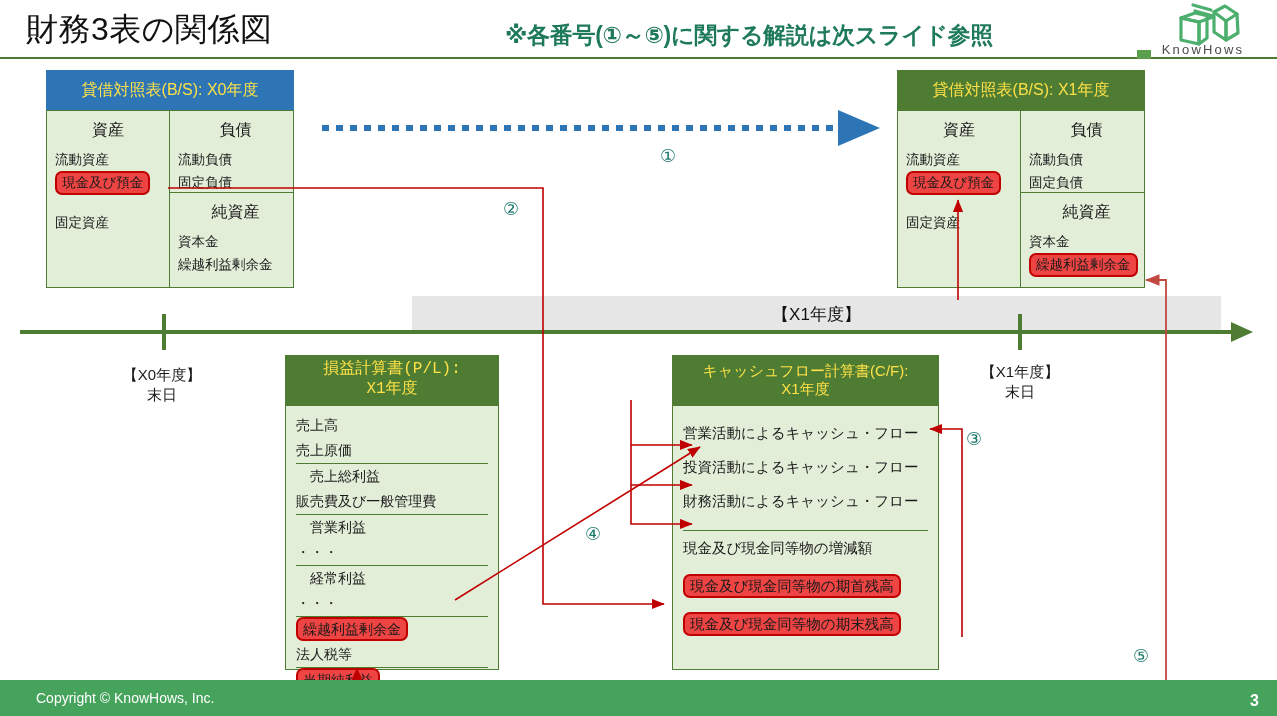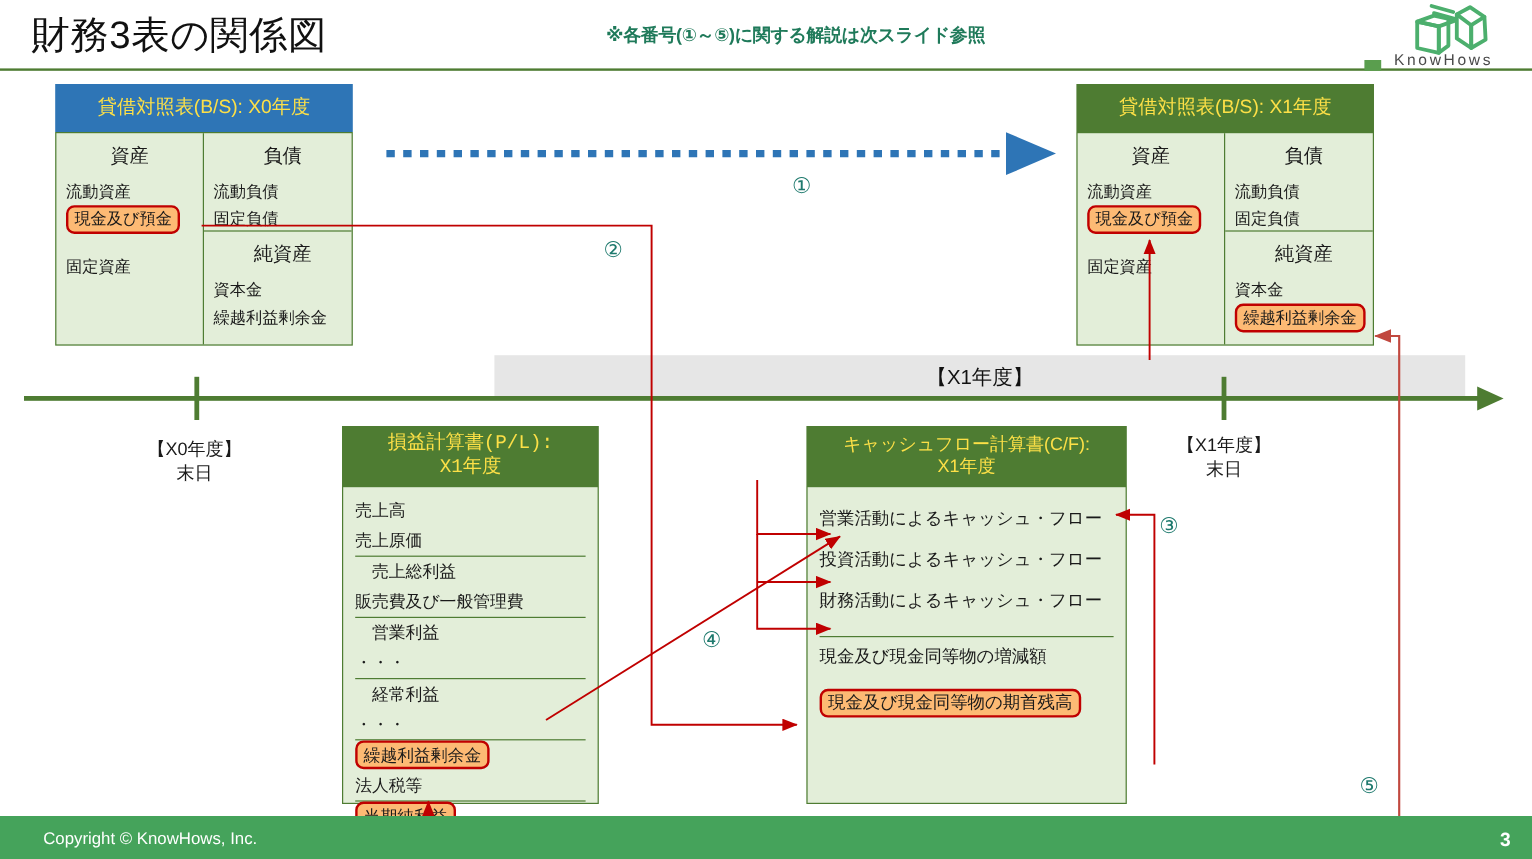--- a/index.html
+++ b/index.html
@@ -13,21 +13,21 @@
   .slide{position:absolute;inset:0;}
 
   
   .page-title{
     position:absolute;left:26px;top:8px;
     font-size:32px;font-weight:400;letter-spacing:.5px;color:#111;
     white-space:nowrap;
   }
   .subtitle{
     position:absolute;left:505px;top:20px;
-    font-size:15px;font-weight:700;color:#1f7a5a;
+    font-size:23px;font-weight:700;color:#1f7a5a;
     white-space:nowrap;letter-spacing:-.3px;
   }
   .header-rule{
     position:absolute;left:0;top:57px;width:1277px;height:2px;background:#4e7c32;
   }
   .logo-wrap{position:absolute;right:8px;top:2px;width:132px;height:56px;}
   .logo-mark{position:absolute;left:36px;top:0;}
   .logo-text{
     position:absolute;left:0;top:40px;width:132px;text-align:center;
     font-size:13px;color:#4a4a4a;letter-spacing:2.2px;white-space:nowrap;
@@ -53,21 +53,21 @@
   .bs-left{width:50%;border-right:1px solid #4e7c32;}
   .bs-right{width:50%;display:flex;flex-direction:column;}
   .bs-sec{position:relative;box-sizing:border-box;padding:5px 0 0 8px;}
   .bs-sec.liab{height:82px;border-bottom:1px solid #4e7c32;}
   .bs-sec.net{height:96px;}
   .bs-title{text-align:center;font-size:16px;margin:4px 0 7px 0;}
   .bs-item{font-size:13.5px;line-height:23px;white-space:nowrap;}
   .bs-left .bs-sec{height:100%;padding:5px 8px 0 8px;}
   .hl{
     display:inline-block;border:2px solid #c00000;border-radius:7px;
-    padding:0 5px;line-height:20px;background:#fdba74;
+    padding:0 5px;line-height:20px;background:#ef4444;
   }
   .spacer{height:16px;}
 
   
   .rows{padding:7px 10px 8px 10px;}
   .row{font-size:14px;line-height:25px;white-space:nowrap;position:relative;}
   .row.indent{padding-left:14px;}
   .row.sep{border-top:1px solid #4e7c32;}
   .row.gap{height:12px;line-height:12px;}
   .cf .row{font-size:14.5px;line-height:24px;}
@@ -235,20 +235,23 @@
     </div>
     <div class="stmt-body rows" style="height:265px;box-sizing:border-box;padding-top:10px;">
       <div class="row tall">営業活動によるキャッシュ・フロー</div>
       <div class="row tall">投資活動によるキャッシュ・フロー</div>
       <div class="row tall">財務活動によるキャッシュ・フロー</div>
       <div class="row gap"></div>
       <div class="row tall sep">現金及び現金同等物の増減額</div>
       <div class="row tall" style="margin-top:4px;">
         <span class="hl">現金及び現金同等物の期首残高</span>
       </div>
+      <div class="row tall" style="margin-top:4px;">
+        <span class="hl">現金及び現金同等物の期末残高</span>
+      </div>
     </div>
   </div>
 
   <svg class="overlay" width="1277" height="716" aria-hidden="true">
     <defs>
       <marker id="redhead" markerWidth="9" markerHeight="9" refX="7.5" refY="3.2" orient="auto">
         <path d="M0,0 L8,3.2 L0,6.4 z" fill="#c00000"></path>
       </marker>
       <marker id="pinkhead" markerWidth="9" markerHeight="9" refX="7.5" refY="3.2" orient="auto">
         <path d="M0,0 L8,3.2 L0,6.4 z" fill="#c1483f"></path>

